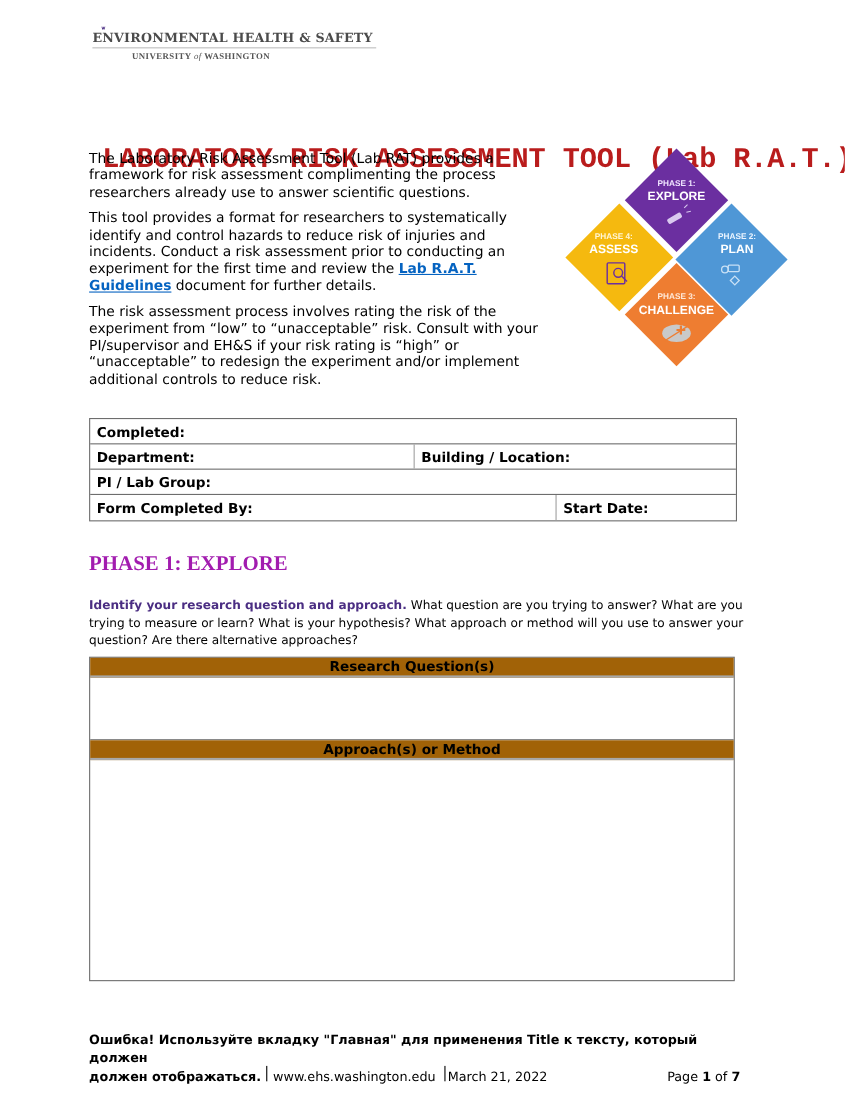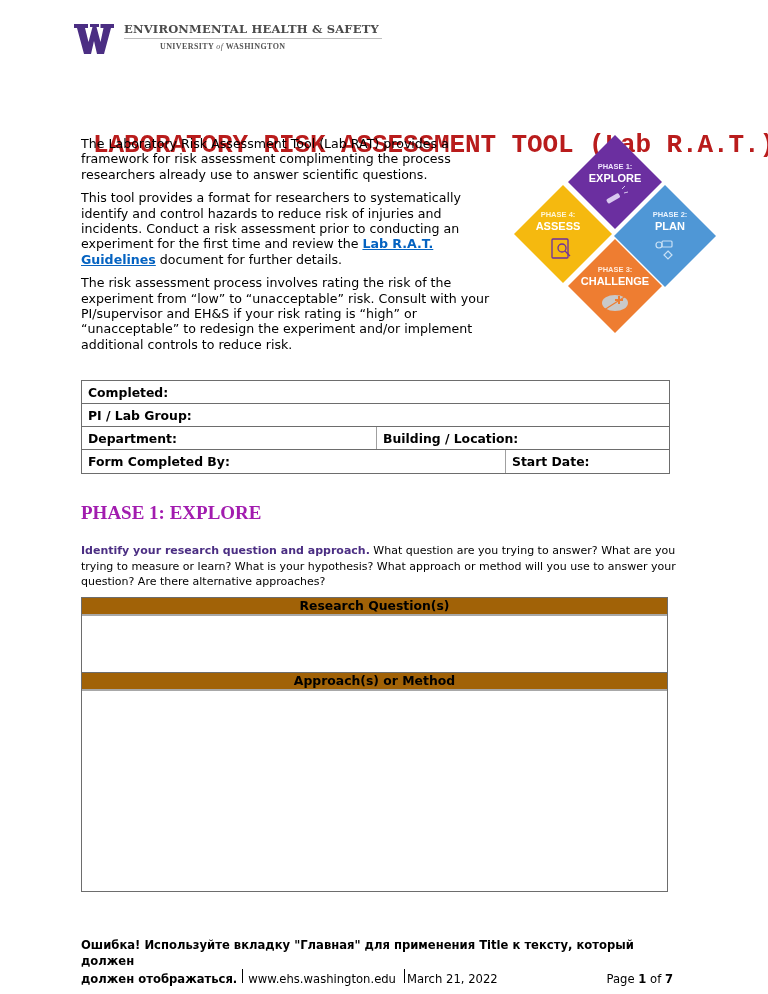--- a/index.html
+++ b/index.html
@@ -1,19 +1,19 @@
 <!DOCTYPE html>
 <html><head>
 <meta charset="utf-8">
 <style>
   html, body { margin:0; padding:0; background:#ffffff; }
   body { width:768px; height:994px; position:relative; overflow:hidden; font-family:"DejaVu Sans","Liberation Sans",sans-serif; color:#000; }
 
   
-  .logo { position:absolute; left:74px; top:22px; height:34px; display:flex; align-items:flex-start; }
+  .logo { position:absolute; left:74px; top:22px; height:34px; display:flex; align-items:flex-start;flex-direction:column; }
   .logo-w { width:40px; height:30px; margin-top:2px; }
   .logo-text { margin-left:10px; width:258px; }
   .logo-line1 { font-family:"DejaVu Serif","Liberation Serif",serif; font-weight:bold; font-size:11.5px; color:#4b4b4b; letter-spacing:0.2px; line-height:14px; border-bottom:1px solid #bdbdbd; padding-bottom:2px; white-space:nowrap; }
   .logo-line2 { font-family:Liberation Serif, serif; font-size:8px; color:#555; letter-spacing:0.4px; margin-top:3px; white-space:nowrap; font-weight:bold;margin-left:36px; }
   .logo-line2 i { font-weight:normal; }
 
   .title { position:absolute; left:93px; top:86px; font-family:Liberation Mono, monospace; font-weight:bold; font-size:26px; color:#b91c1c; white-space:nowrap; letter-spacing:-0.1px;margin-top:44px; }
 
   .intro { position:absolute; left:81px; top:136px; width:415px; font-size:12.6px; line-height:15.4px; }
   .intro p { margin:0 4px 8px 0; }
@@ -112,25 +112,25 @@
       <line x1="92" y1="177" x2="114" y2="163" stroke="#ee7d31" stroke-width="1.2"></line>
     </g>
   </g>
 </svg>
 
 <div class="info-table">
   <div class="info-row">
     <div class="info-cell" style="width:100%">Completed:</div>
   </div>
   <div class="info-row">
-    <div class="info-cell" style="width:100%">PI / Lab Group:</div>
+    <div class="info-cell" style="width:294px">Department:</div>
+    <div class="info-cell divided" style="flex:1">Building / Location:</div>
   </div>
   <div class="info-row">
-    <div class="info-cell" style="width:294px">Department:</div>
-    <div class="info-cell divided" style="flex:1">Building / Location:</div>
+    <div class="info-cell" style="width:100%">PI / Lab Group:</div>
   </div>
   <div class="info-row">
     <div class="info-cell" style="width:423px">Form Completed By:</div>
     <div class="info-cell divided" style="flex:1">Start Date:</div>
   </div>
 </div>
 
 <div class="phase-heading">PHASE 1: EXPLORE</div>
 
 <div class="instruction">

